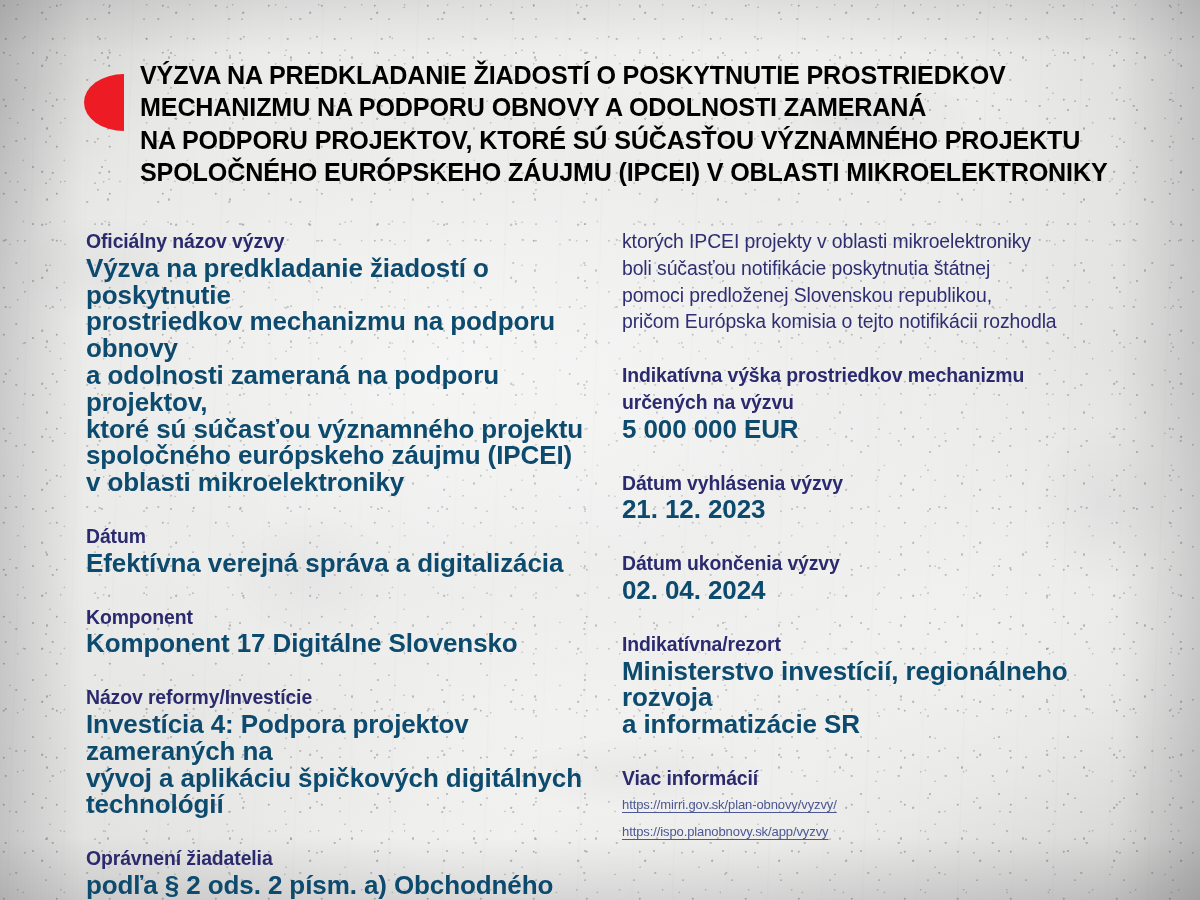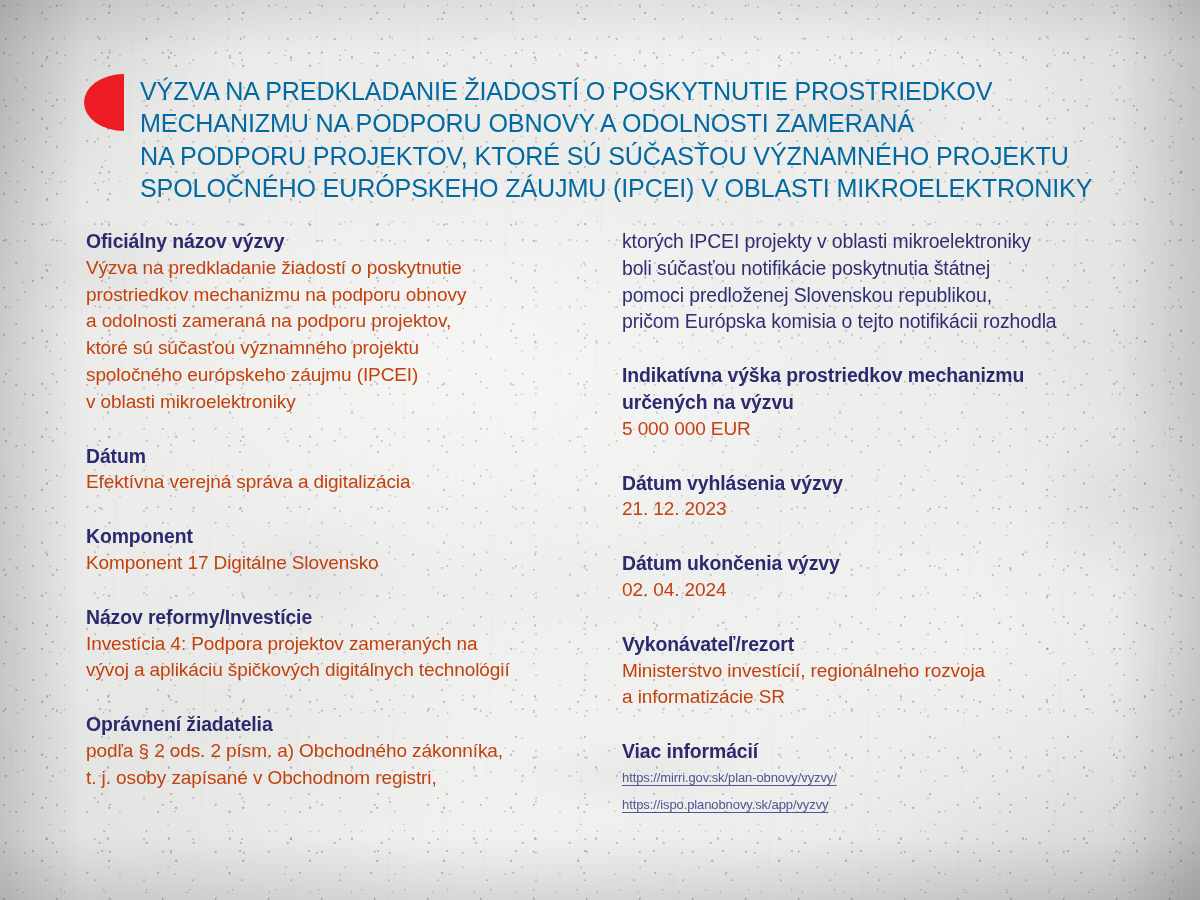--- a/index.html
+++ b/index.html
@@ -110,24 +110,24 @@
     border-top-left-radius: 40px 28.5px;
     border-bottom-left-radius: 40px 28.5px;
     border-top-right-radius: 0;
     border-bottom-right-radius: 0;
   }
 
   
   .headline {
     position: absolute;
     left: 140px;
-    top: 75px;
+    top: 59px;
     width: 1030px;
-    color: #0369a1;
-    font-weight: normal;
+    color: #000000;
+    font-weight: bold;
     font-size: 25.5px;
     line-height: 32.4px;
     letter-spacing: -0.15px;
     text-transform: uppercase;
   }
   .headline .hl {
     display: block;
     white-space: nowrap;
     transform: scaleX(0.985);
     transform-origin: left center;
@@ -152,23 +152,23 @@
   .block:last-child { margin-bottom: 4px; }
 
   .b-head {
     color: #2b2a6e;
     font-weight: bold;
     font-size: 19.4px;
     line-height: 26.8px;
     letter-spacing: -0.1px;
   }
   .b-line {
-    color: #c2410c;
-    font-weight: normal;
-    font-size: 19px;
+    color: #0c4a6e;
+    font-weight: bold;
+    font-size: 26px;
     line-height: 26.8px;
     letter-spacing: -0.1px;
   }
   .b-cont {
     color: #2f2e72;
     font-weight: normal;
     font-size: 19.4px;
     line-height: 26.8px;
     letter-spacing: -0.1px;
   }
@@ -268,21 +268,21 @@
           <div class="b-head">Dátum vyhlásenia výzvy</div>
           <div class="b-line">21. 12. 2023</div>
         </div>
 
         <div class="block gap-lg">
           <div class="b-head">Dátum ukončenia výzvy</div>
           <div class="b-line">02. 04. 2024</div>
         </div>
 
         <div class="block gap-lg">
-          <div class="b-head">Vykonávateľ/rezort</div>
+          <div class="b-head">Indikatívna/rezort</div>
           <div class="b-line">Ministerstvo investícií, regionálneho rozvoja</div>
           <div class="b-line">a informatizácie SR</div>
         </div>
 
         <div class="block">
           <div class="b-head">Viac informácií</div>
           <a class="link">https://mirri.gov.sk/plan-obnovy/vyzvy/</a>
           <a class="link">https://ispo.planobnovy.sk/app/vyzvy</a>
         </div>
 

